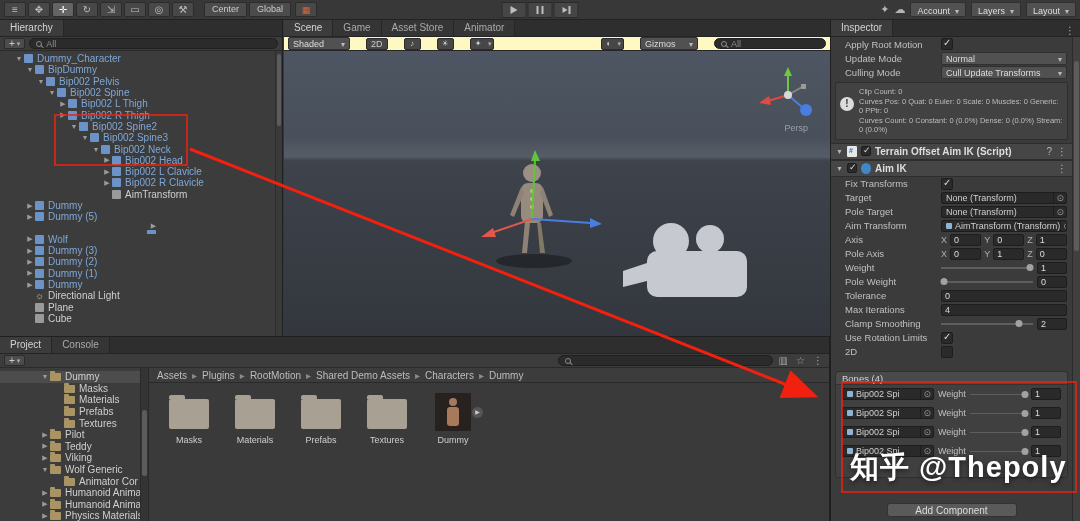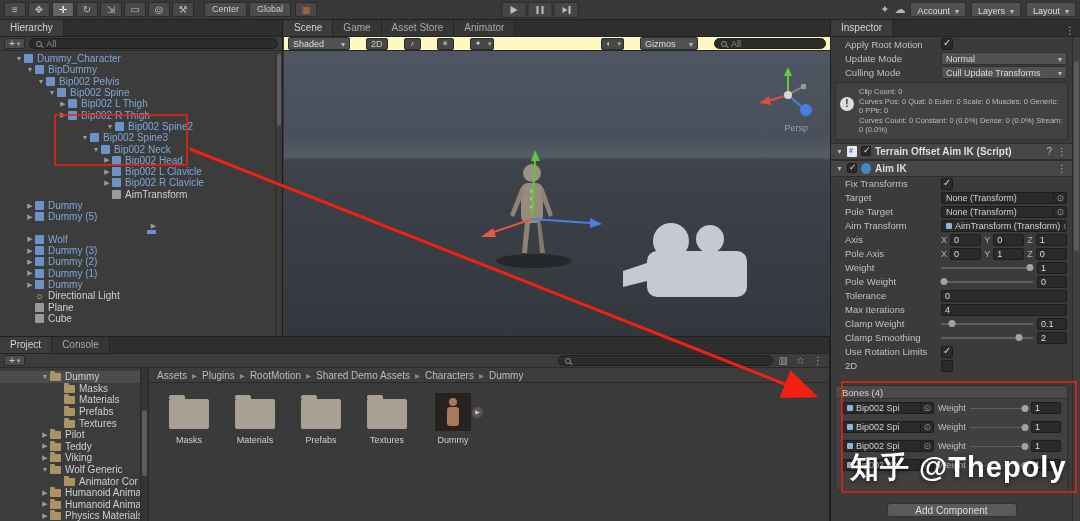--- a/index.html
+++ b/index.html
@@ -260,21 +260,21 @@
           <span class="tlabel c-blue">Bip002 L Thigh</span>
         </div>
 
         <div class="trow" style="padding-left: 58px;">
           <span class="arw">▶</span>
           <span class="ticon ic-cube-blue"></span>
           <span class="tlabel c-blue">Bip002 R Thigh</span>
         </div>
 
 
-        <div class="trow" style="padding-left: 69px; margin-left: 36px;">
+        <div class="trow" style="padding-left: 69px;">
           <span class="arw">▼</span>
           <span class="ticon ic-cube-blue"></span>
           <span class="tlabel c-blue">Bip002 Spine2</span>
         </div>
 
         <div class="trow" style="padding-left: 80px;">
           <span class="arw">▼</span>
           <span class="ticon ic-cube-blue"></span>
           <span class="tlabel c-blue">Bip002 Spine3</span>
         </div>
@@ -563,27 +563,20 @@
       </div>
       <div class="prow">
         <span class="plabel">Tolerance</span>
         <span class="numfield">0</span>
       </div>
       <div class="prow">
         <span class="plabel">Max Iterations</span>
         <span class="numfield">4</span>
       </div>
       <div class="prow">
-        <span class="plabel">Clamp Weight</span>
-        <div class="slider">
-            <span class="knob" style="left: 12%;"></span>
-          </div>
-        <span class="numfield narrow">0.1</span>
-      </div>
-      <div class="prow">
         <span class="plabel">Clamp Smoothing</span>
         <div class="slider">
             <span class="knob" style="left: 85%;"></span>
           </div>
         <span class="numfield narrow">2</span>
       </div>
       <div class="prow">
         <span class="plabel">Use Rotation Limits</span>
         <span class="chk on"></span>
       </div>

